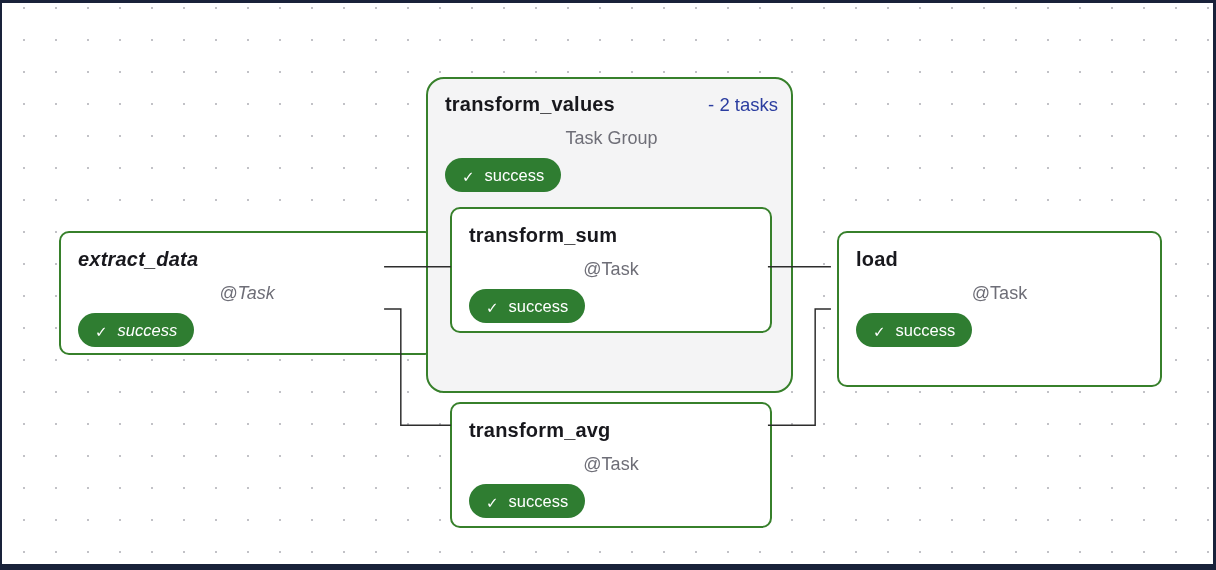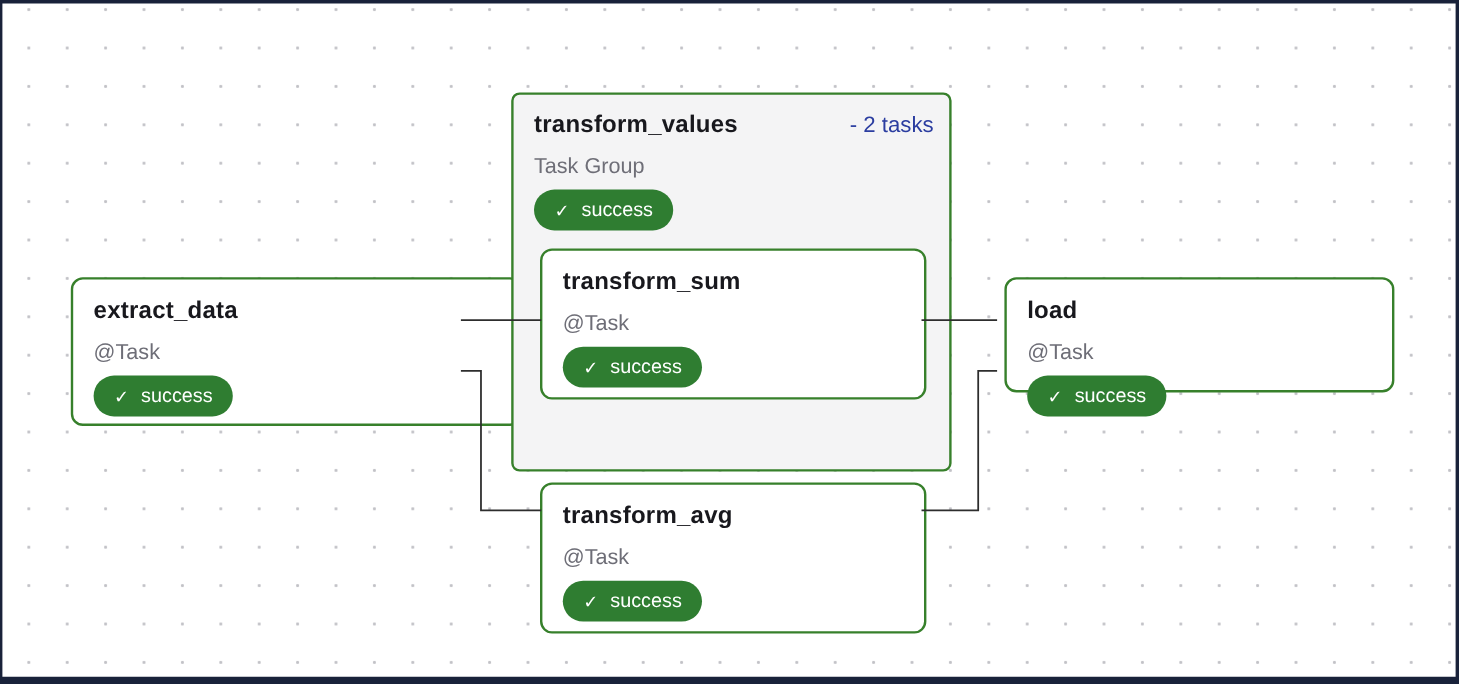--- a/index.html
+++ b/index.html
@@ -34,20 +34,21 @@
     line-height: 27px;
     letter-spacing: 0.2px;
     white-space: nowrap;
   }
   .node-subtitle {
     font-size: 18px;
     color: var(--subtitle, #6e6e77);
     line-height: 22px;
     margin-top: 9px;
     white-space: nowrap;
+    text-align: center;
   }
   .badge {
     display: inline-flex;
     align-items: center;
     gap: 10px;
     margin-top: 9px;
     height: 34px;
     padding: 0 17px;
     border-radius: 17px;
     background: var(--badge_bg, #2f7d31);
@@ -56,21 +57,21 @@
     white-space: nowrap;
   }
   .badge .check { font-size: 15px; line-height: 1; transform: translateY(1px); }
 
   .group {
     position: absolute;
     left: 424px; top: 74px;
     width: 367px; height: 316px;
     background: var(--group_bg, #f4f4f5);
     border: 2.5px solid var(--node_border, #37802b);
-    border-radius: 7px;
+    border-radius: 18px;
   }
   .group-header { padding: 12px 13px 0 17px; }
   .group-title-row {
     display: flex;
     justify-content: space-between;
     align-items: baseline;
   }
   .group-toggle {
     background: none;
     border: none;
@@ -78,22 +79,22 @@
     font-family: inherit;
     font-size: 18.5px;
     font-weight: 400;
     color: var(--group_toggle, #2b3da0);
     white-space: nowrap;
   }
   .group .node { left: 22px; width: 322px; height: 126px; }
   .node-sum { top: 128px; }
   .node-avg { top: 289px; margin-top: 34px; }
 
-  .node-extract { left: 57px; top: 228px; width: 376px; height: 124px; }
-  .node-load    { left: 835px; top: 228px; width: 325px; height: 96px; }
+  .node-extract { left: 57px; top: 228px; width: 376px; height: 124px; font-style: italic; }
+  .node-load    { left: 835px; top: 228px; width: 325px; height: 156px; }
 
   svg.edges {
     position: absolute;
     inset: 0;
     width: 100%;
     height: 100%;
     pointer-events: none;
   }
   svg.edges path {
     fill: none;

